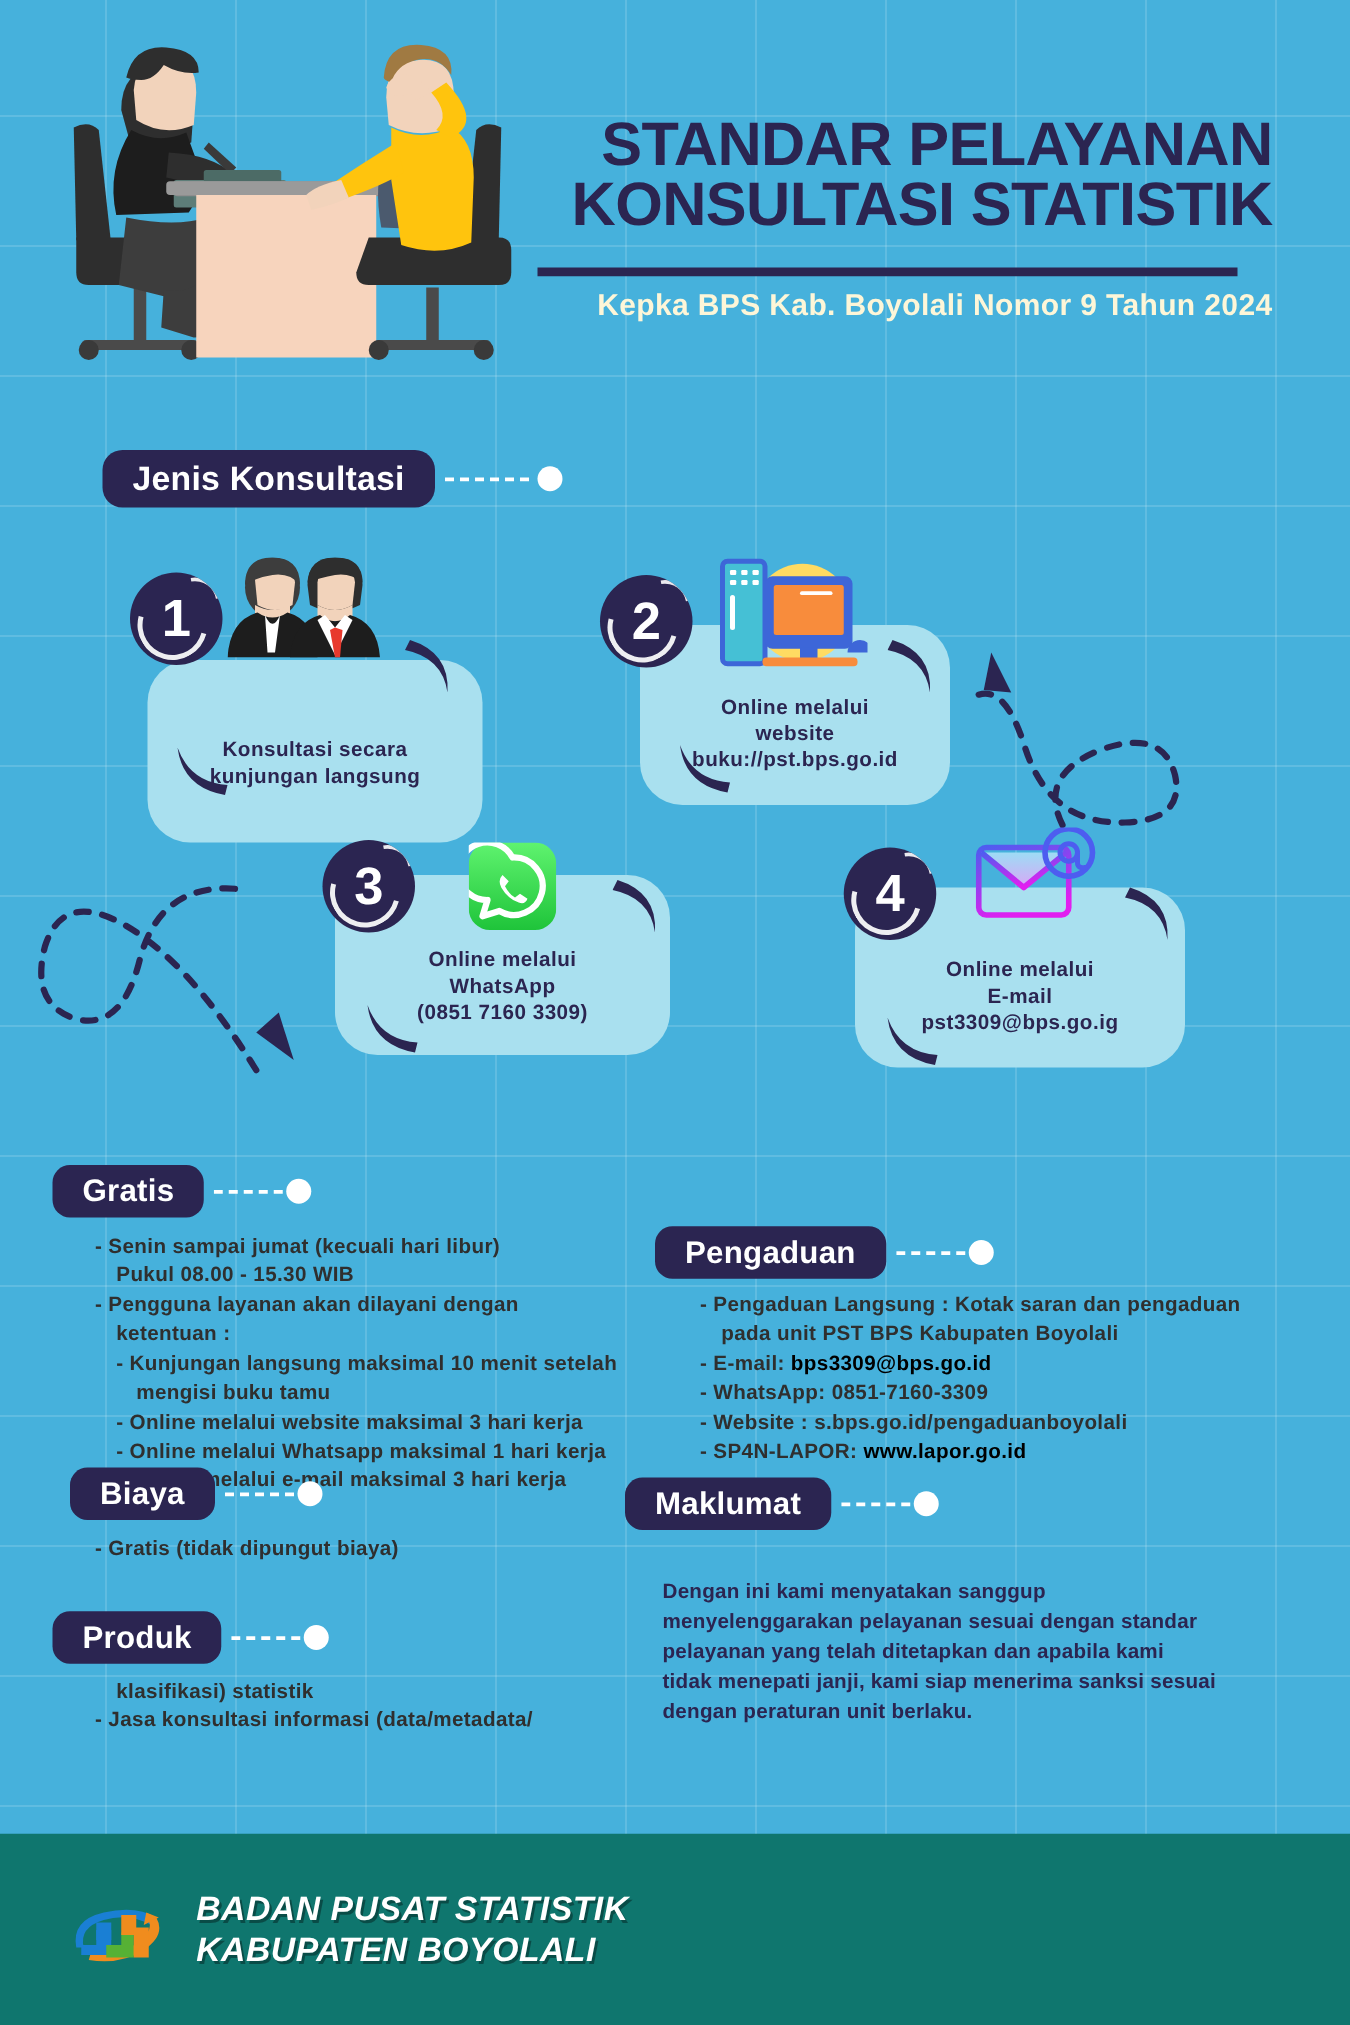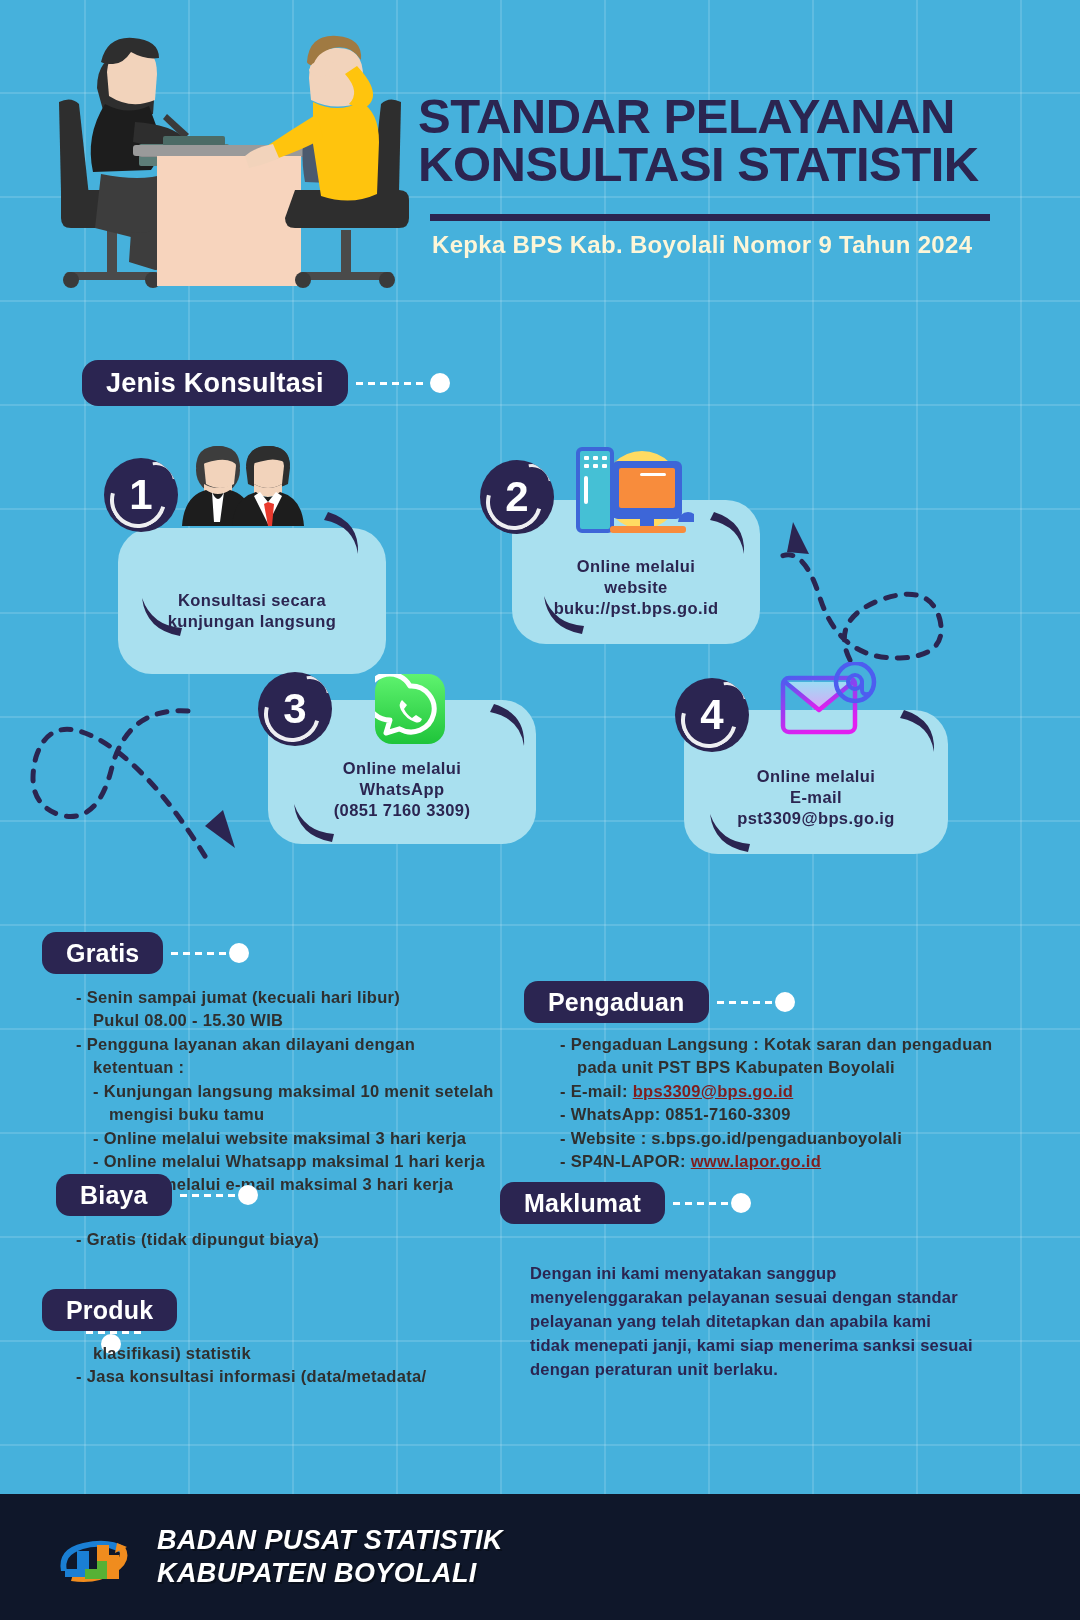--- a/index.html
+++ b/index.html
@@ -14,21 +14,21 @@
   #bg-grid{
     position:absolute; inset:0;
     background-color:#46b1dc;
     background-image:
       linear-gradient(to right, rgba(255,255,255,.14) 2px, transparent 2px),
       linear-gradient(to bottom, rgba(255,255,255,.14) 2px, transparent 2px);
     background-size:104px 104px;
     background-position:-20px -12px;
   }
   
-  #header{ position:absolute; left:0; top:0; width:1080px; height:322px; }
+  #header{ position:absolute; left:0; top:0; width:1080px; height:322px;text-align:right; }
   #hero-illustration{ position:absolute; left:45px; top:18px; width:370px; height:280px; }
   #title-block{ position:absolute; left:418px; top:92px; width:600px; }
   .title-line{
     font-weight:bold; font-size:49px; line-height:.98; letter-spacing:-.5px;
     color:#2b2551; font-family:"Liberation Sans", sans-serif;
     white-space:nowrap;
   }
   #title-rule{ width:560px; height:7px; background:#2b2551; margin:26px 0 10px 12px; }
   #subtitle{
     font-weight:bold; font-size:24px; color:#fdf6d8; letter-spacing:.3px;
@@ -79,29 +79,29 @@
   }
   .badge .num{ position:relative; z-index:2; }
   .swoosh{ position:absolute; z-index:3; }
   
   .body-text{
     position:absolute; color:#2f2f2f; font-weight:bold;
     font-size:16.5px; line-height:1.42; letter-spacing:.3px;
   }
   .body-text .l{ white-space:nowrap; }
   .body-text .ind{ padding-left:17px; }
-  .lnk{ color:#7f1d1d; text-decoration:underline; }
+  .lnk{ color:#000000; }
   #maklumat-text{
     position:absolute; color:#2b2551; font-weight:bold;
     font-size:16.5px; line-height:1.45; letter-spacing:.2px;
   }
   
   #footer{
-    position:absolute; left:0; bottom:0; width:1080px; height:126px;
-    background:#0f172a; display:flex; align-items:center; padding-left:55px;
+    position:absolute; left:0; bottom:0; width:1080px; height:153px;
+    background:#0f766e; display:flex; align-items:center; padding-left:55px;
   }
   #footer-logo{ width:76px; height:64px; flex:none; }
   #footer-text{ margin-left:26px; color:#fff; }
   #footer-text div{
     font-weight:bold; font-style:italic; font-size:27px;
     letter-spacing:.4px; line-height:1.22;
     text-shadow:2px 2px 0 rgba(0,0,0,.35);
   }
 </style>
 </head>
@@ -341,21 +341,21 @@
 
 <div class="pill-wrap" style="left:56px; top:1174px;">
   <div class="pill">Biaya</div>
   <div class="dash" style="width:56px;"></div>
   <div class="dot"></div>
 </div>
 <div class="body-text" style="left:76px; top:1228px;">
   <div class="l">- Gratis (tidak dipungut biaya)</div>
 </div>
 
-<div class="pill-wrap" style="left:42px; top:1289px;flex-direction:column;">
+<div class="pill-wrap" style="left:42px; top:1289px;">
   <div class="pill">Produk</div>
   <div class="dash" style="width:56px;"></div>
   <div class="dot"></div>
 </div>
 <div class="body-text" style="left:76px; top:1342px;">
   <div class="l ind">klasifikasi) statistik</div>
   <div class="l">- Jasa konsultasi informasi (data/metadata/</div>
 </div>
 
 <div class="pill-wrap" style="left:524px; top:981px;">

